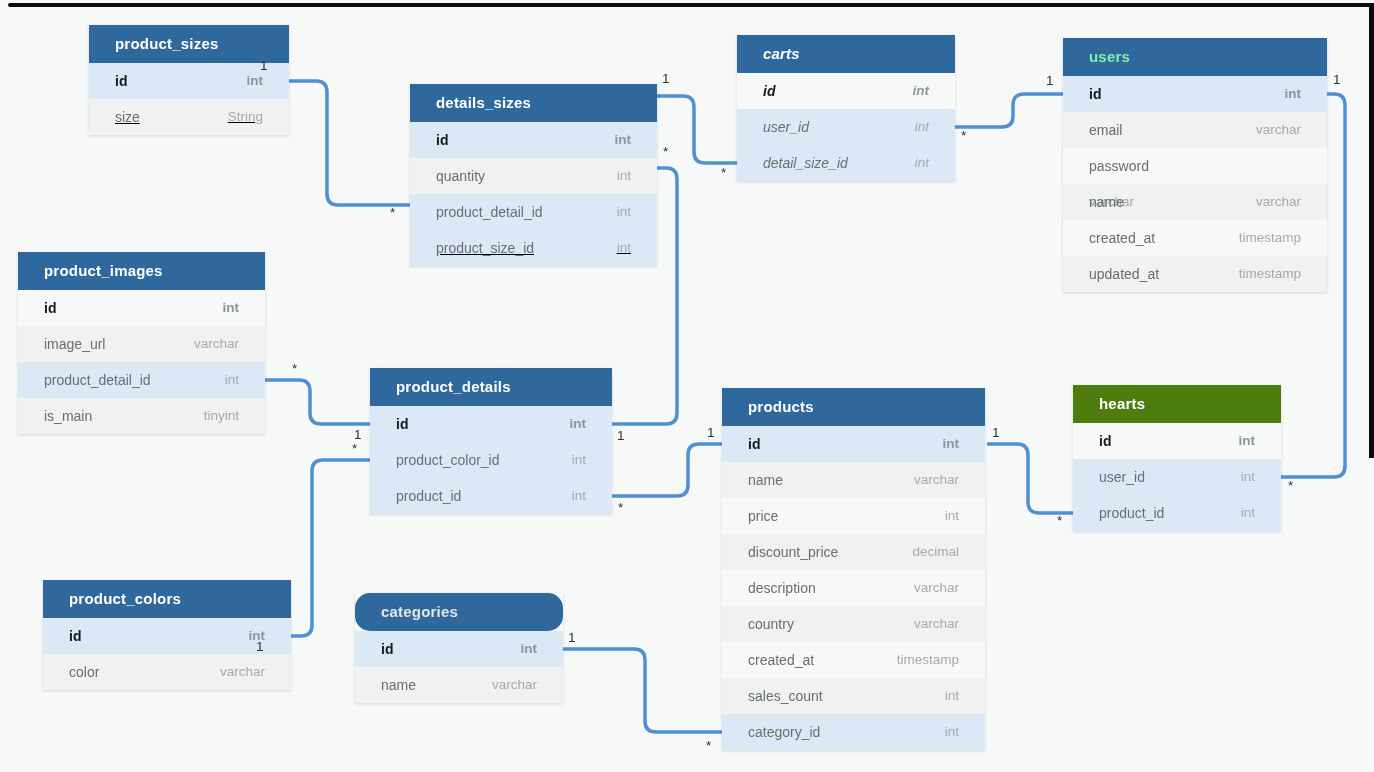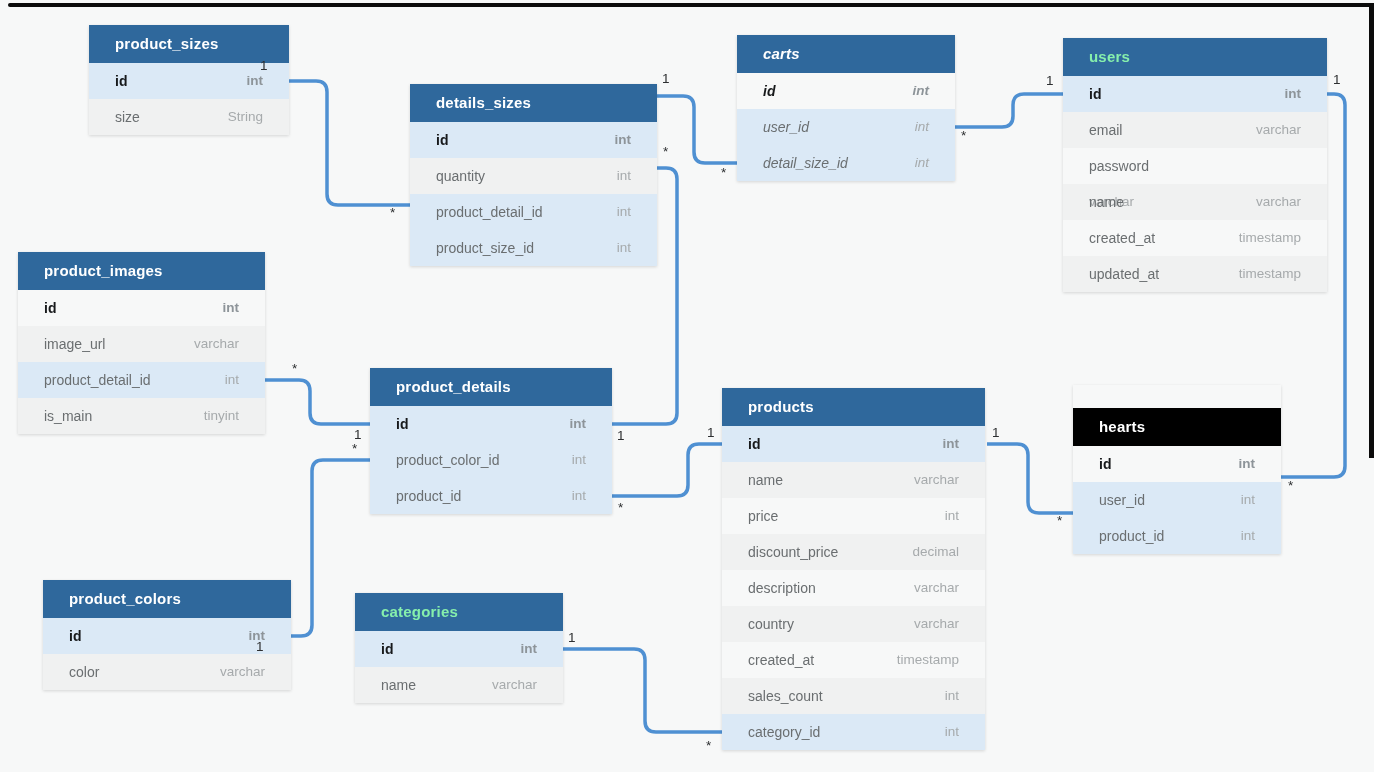--- a/index.html
+++ b/index.html
@@ -64,40 +64,40 @@
       <path d="M 563 649 L 634 649 Q 645 649 645 660 L 645 721 Q 645 732 656 732 L 722 732" stroke="#4f90d2"></path>
     </svg>
   <div class="border-top"></div>
   <div class="border-right"></div>
 <div class="db-table" style="left: 55px; top: 25px; width: 200px; margin-left: 34px;">
       <div class="hdr" style="background: rgb(47, 104, 156); color: rgb(255, 255, 255);">product_sizes</div>
       <div class="row pk" style="background: rgb(219, 233, 246);">
         <span class="fname">id</span>
         <span class="ftype">int</span>
       </div>
-      <div class="row" style="background: rgb(240, 241, 241);">
+      <div class="row" style="background: rgb(240, 241, 241); text-decoration: underline;">
         <span class="fname">size</span>
         <span class="ftype">String</span>
       </div>
     </div>
     <div class="db-table" style="left: 410px; top: 40px; width: 247px; margin-top: 44px;">
       <div class="hdr" style="background: rgb(47, 104, 156); color: rgb(255, 255, 255);">details_sizes</div>
       <div class="row pk" style="background: rgb(219, 233, 246);">
         <span class="fname">id</span>
         <span class="ftype">int</span>
       </div>
       <div class="row" style="background: rgb(240, 241, 241);">
         <span class="fname">quantity</span>
         <span class="ftype">int</span>
       </div>
       <div class="row" style="background: rgb(219, 233, 246);">
         <span class="fname">product_detail_id</span>
         <span class="ftype">int</span>
       </div>
-      <div class="row" style="background: rgb(219, 233, 246);">
+      <div class="row" style="background: rgb(219, 233, 246); text-decoration: underline;">
         <span class="fname">product_size_id</span>
         <span class="ftype">int</span>
       </div>
     </div>
     <div class="db-table" style="left: 737px; top: 35px; width: 218px; font-style: italic;">
       <div class="hdr" style="background: rgb(47, 104, 156); color: rgb(255, 255, 255);">carts</div>
       <div class="row pk" style="background: rgb(247, 248, 248);">
         <span class="fname">id</span>
         <span class="ftype">int</span>
       </div>
@@ -204,21 +204,21 @@
       <div class="row" style="background: rgb(240, 241, 241);">
         <span class="fname">sales_count</span>
         <span class="ftype">int</span>
       </div>
       <div class="row" style="background: rgb(219, 233, 246);">
         <span class="fname">category_id</span>
         <span class="ftype">int</span>
       </div>
     </div>
     <div class="db-table" style="left: 1073px; top: 385px; width: 208px;">
-      <div class="hdr" style="background: #000000; color: rgb(255, 255, 255); margin-top: 23px;">hearts</div>
+      <div class="hdr" style="background: #4d7c0f; color: rgb(255, 255, 255);">hearts</div>
       <div class="row pk" style="background: rgb(247, 248, 248);">
         <span class="fname">id</span>
         <span class="ftype">int</span>
       </div>
       <div class="row" style="background: rgb(219, 233, 246);">
         <span class="fname">user_id</span>
         <span class="ftype">int</span>
       </div>
       <div class="row" style="background: rgb(219, 233, 246);">
         <span class="fname">product_id</span>
@@ -230,21 +230,21 @@
       <div class="row pk" style="background: rgb(219, 233, 246);">
         <span class="fname">id</span>
         <span class="ftype">int</span>
       </div>
       <div class="row" style="background: rgb(240, 241, 241);">
         <span class="fname">color</span>
         <span class="ftype">varchar</span>
       </div>
     </div>
     <div class="db-table" style="left: 355px; top: 593px; width: 208px;">
-      <div class="hdr" style="background: rgb(47, 104, 156); color: #86efac;">categories</div>
+      <div class="hdr" style="background: rgb(47, 104, 156); color: #e5e5e5; border-radius: 15px;">categories</div>
       <div class="row pk" style="background: rgb(219, 233, 246);">
         <span class="fname">id</span>
         <span class="ftype">int</span>
       </div>
       <div class="row" style="background: rgb(240, 241, 241);">
         <span class="fname">name</span>
         <span class="ftype">varchar</span>
       </div>
     </div>
     <span class="card-label" style="left: 260px; top: 59px;">1</span>

